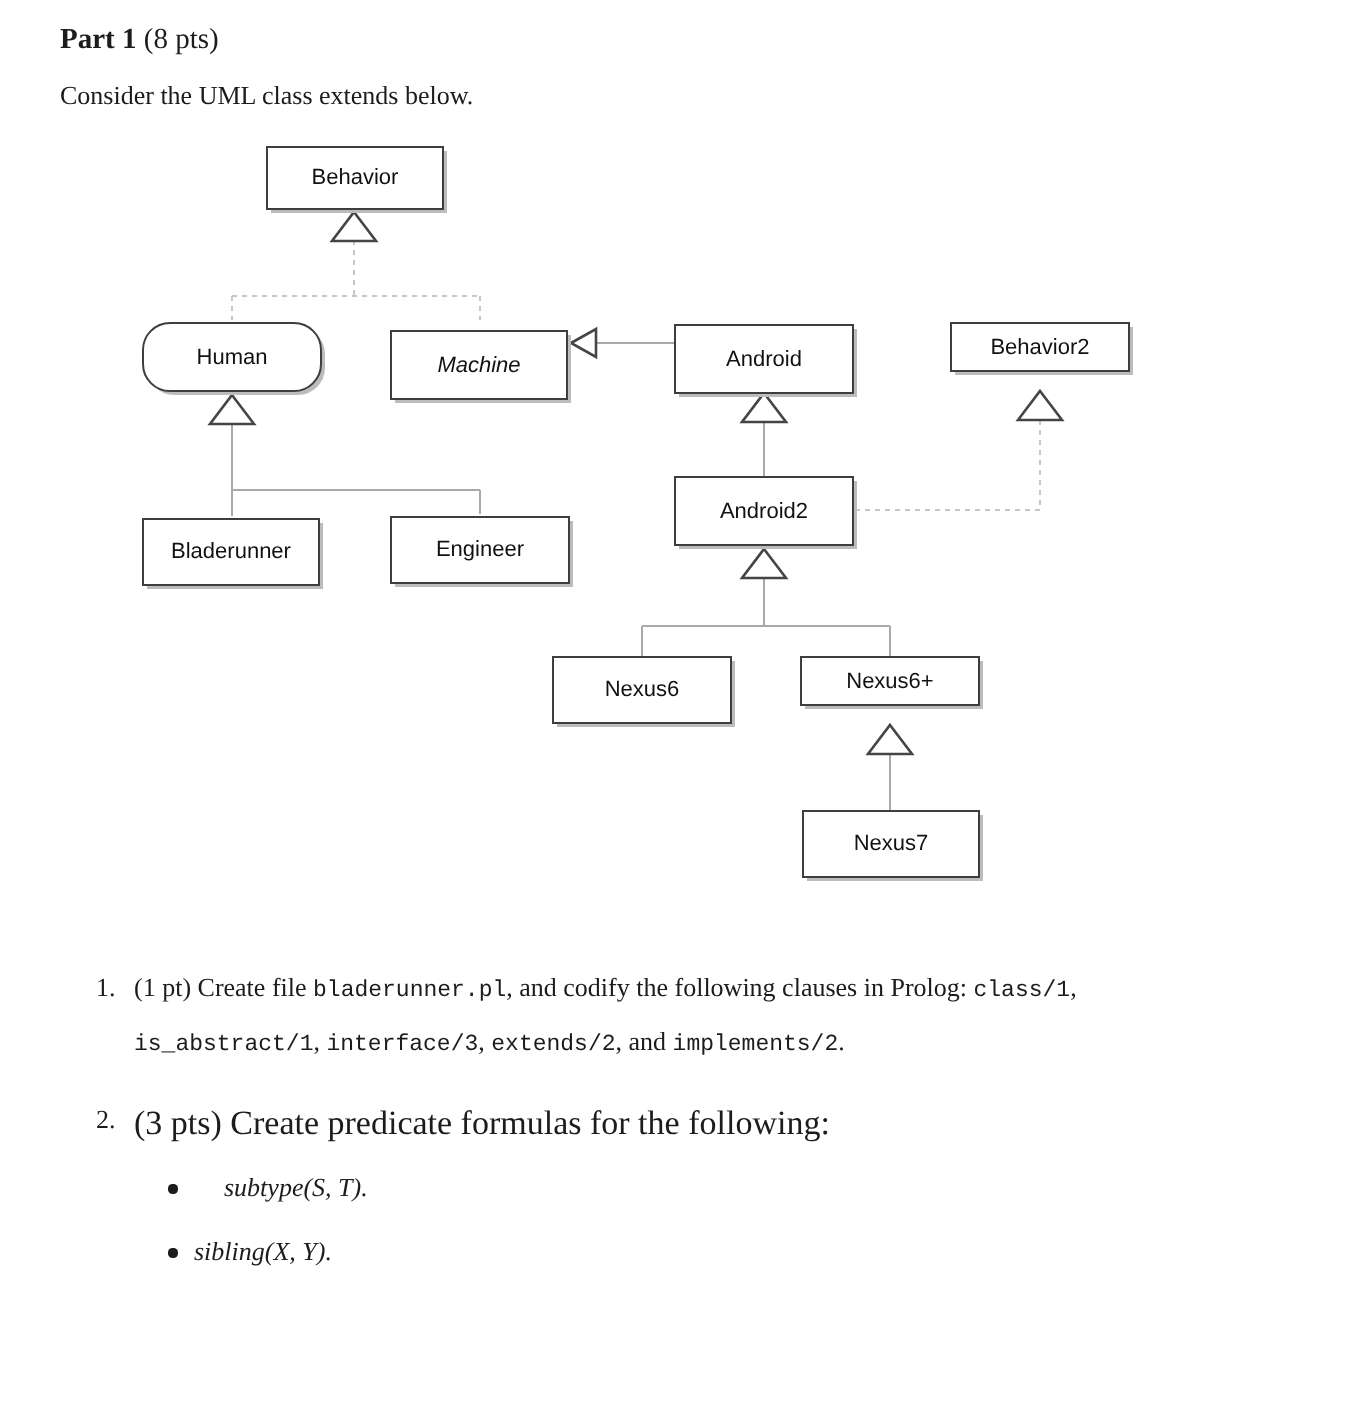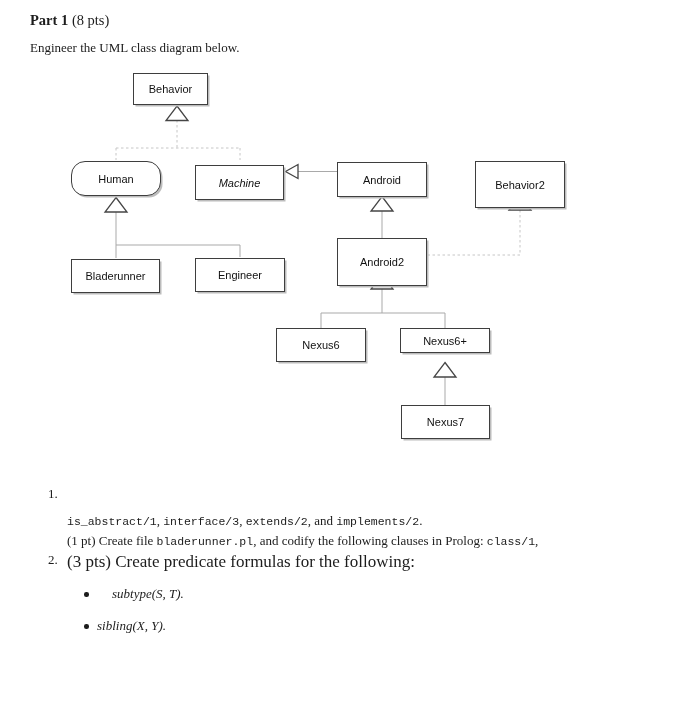--- a/index.html
+++ b/index.html
@@ -13,21 +13,21 @@
   }
 
   
   .abs { position: absolute; white-space: nowrap; }
   .part-title { left: 30px; top: 12px; font-size: 14.5px; }
   .part-title .bold { font-weight: bold; text-align: right; }
   .intro { left: 30px; top: 40px; font-size: 13px; }
 
   .item-num { font-size: 13px; }
   #item1-num { left: 48px; top: 486px; }
-  #item1-line1 { left: 67px; top: 486px; margin-top: 47px; }
+  #item1-line1 { left: 67px; top: 486px; }
   #item1-line2 { left: 67px; top: 513px; }
   #item2-num { left: 48px; top: 552px; }
   #item2-text { left: 67px; top: 552px; font-size: 17px; }
 
   .line { font-size: 13px; }
   .seg-rm { font-family: "Liberation Serif", serif; }
   .seg-tt { font-family: "Liberation Mono", monospace; font-size: 11.5px; }
 
   .bullet-dot {
     position: absolute; width: 4.5px; height: 4.5px;
@@ -46,44 +46,44 @@
   .cbox {
     position: absolute;
     box-sizing: border-box;
     background: #ffffff;
     border: 1.5px solid #3e3e3e;
     box-shadow: 2px 2px 0 -0.5px #bcbcbc;
     display: flex; align-items: center; justify-content: center;
     font-family: "Liberation Sans", sans-serif;
     font-size: 11px; color: #111111;
   }
-  #box-behavior    { left: 133px; top: 73px;  width: 75px; height: 32px; }
+  #box-behavior    { left: 133px; top: 73px;  width: 89px; height: 32px; }
   #box-human       { left: 71px;  top: 161px; width: 90px; height: 35px; border-radius: 14px; }
   #box-machine     { left: 195px; top: 165px; width: 89px; height: 35px; }
   #box-machine span { font-style: italic; }
   #box-android     { left: 337px; top: 162px; width: 90px; height: 35px; }
-  #box-behavior2   { left: 475px; top: 161px; width: 90px; height: 47px; }
+  #box-behavior2   { left: 475px; top: 161px; width: 90px; height: 25px; }
   #box-bladerunner { left: 71px;  top: 259px; width: 89px; height: 34px; }
   #box-engineer    { left: 195px; top: 258px; width: 90px; height: 34px; }
-  #box-android2    { left: 337px; top: 238px; width: 90px; height: 48px; }
+  #box-android2    { left: 337px; top: 238px; width: 90px; height: 35px; }
   #box-nexus6      { left: 276px; top: 328px; width: 90px; height: 34px; }
   #box-nexus6plus  { left: 400px; top: 328px; width: 90px; height: 25px; }
   #box-nexus7      { left: 401px; top: 405px; width: 89px; height: 34px; }
 
   .edge-solid  { stroke: #a9a9a9; stroke-width: 1; fill: none; }
   .edge-dashed { stroke: #c6c6c6; stroke-width: 1; fill: none; stroke-dasharray: 2.5 2.5; }
   .arrowhead   { fill: #ffffff; stroke: #454545; stroke-width: 1.3; }
 </style>
 </head>
 <body>
 
 <div class="abs part-title">
   <span class="bold">Part 1</span><span> (8 pts)</span>
 </div>
-<div class="abs intro">Engineer the UML class diagram below.</div>
+<div class="abs intro">Consider the UML class extends below.</div>
 
 <div id="diagram">
 
   <svg id="edges" width="673" height="460" viewBox="0 0 673 460">
 
     <path class="edge-dashed" d="M177 120 V148 M116 148 H240 M116 148 V160 M240 148 V160"></path>
     <polygon class="arrowhead" points="177,106 188,120.5 166,120.5"></polygon>
 
     <path class="edge-solid" d="M116 212 V245 M116 245 H240 M116 245 V258 M240 245 V257"></path>
     <polygon class="arrowhead" points="116,197.5 127,212 105,212"></polygon>

